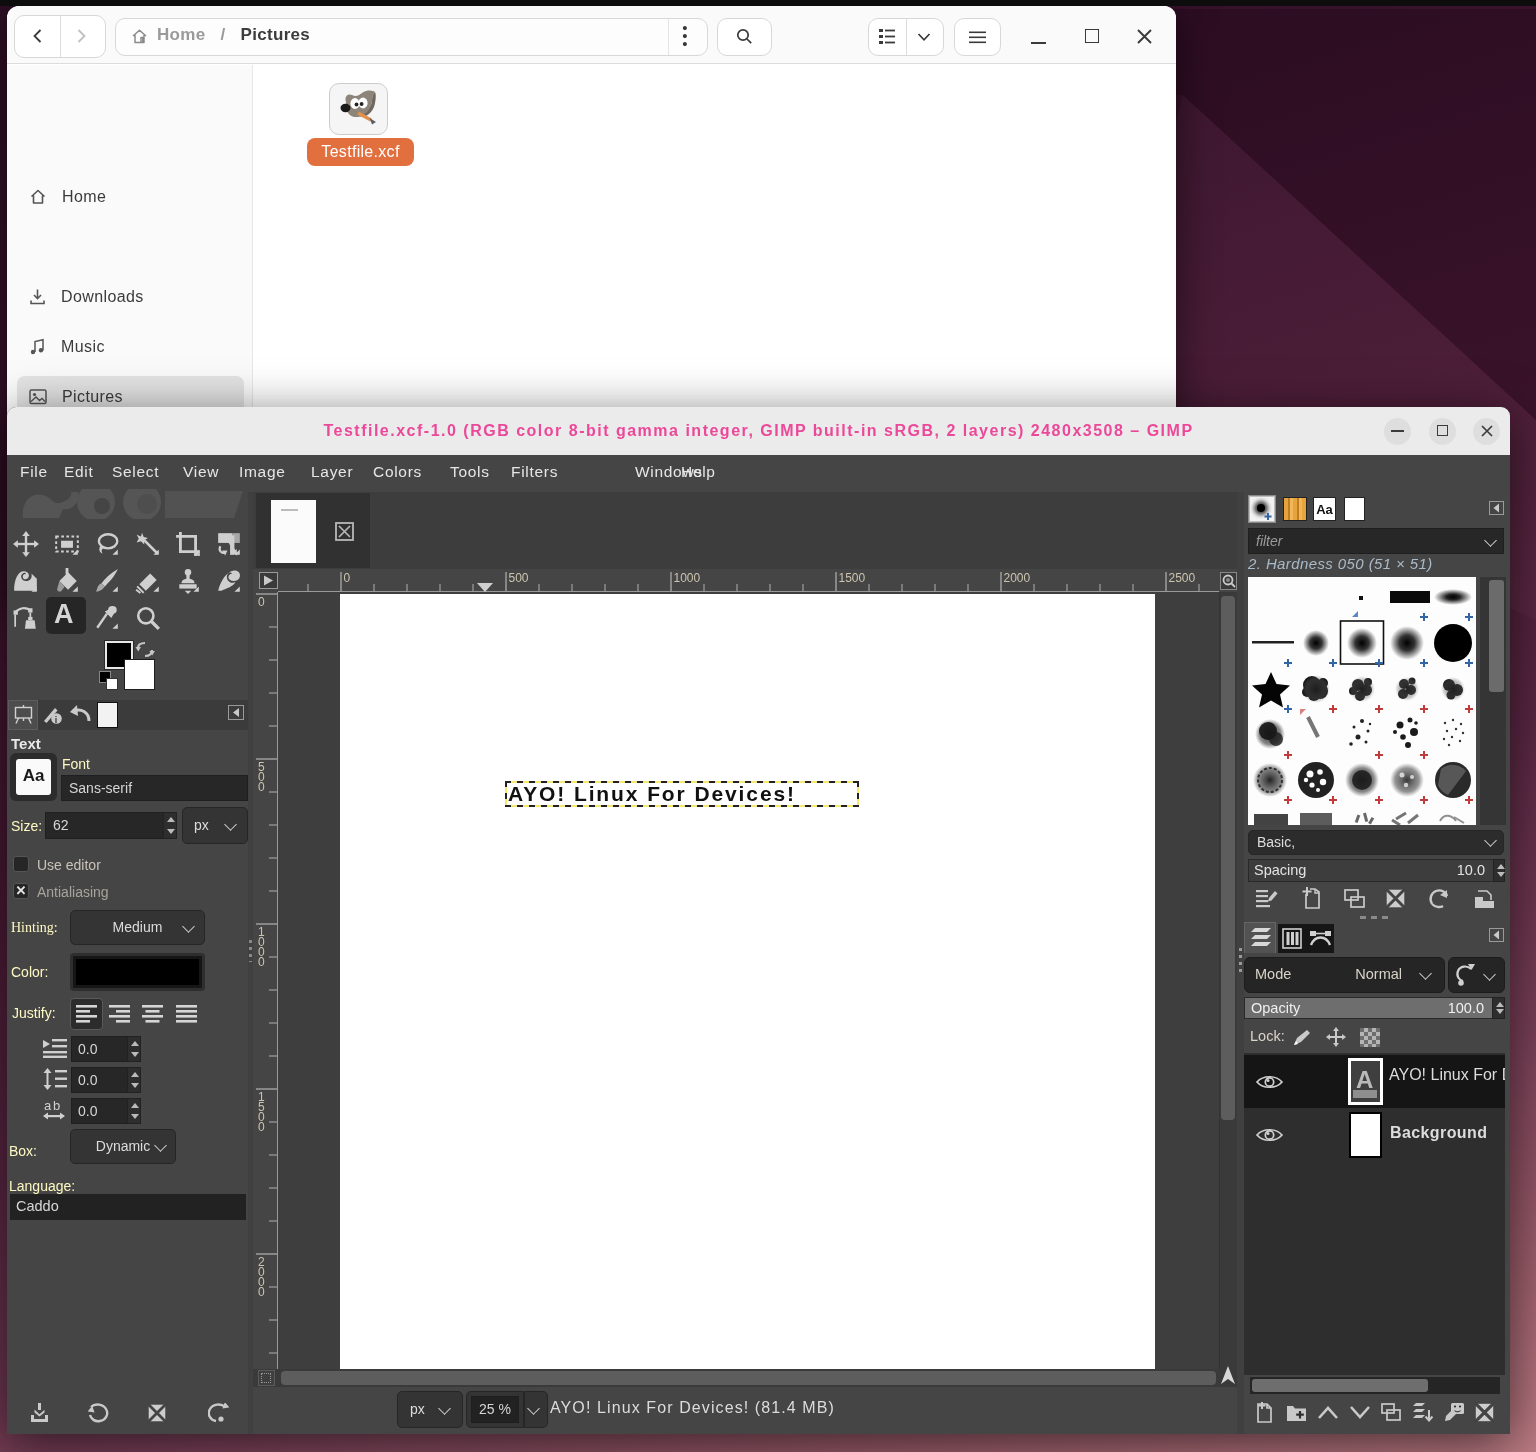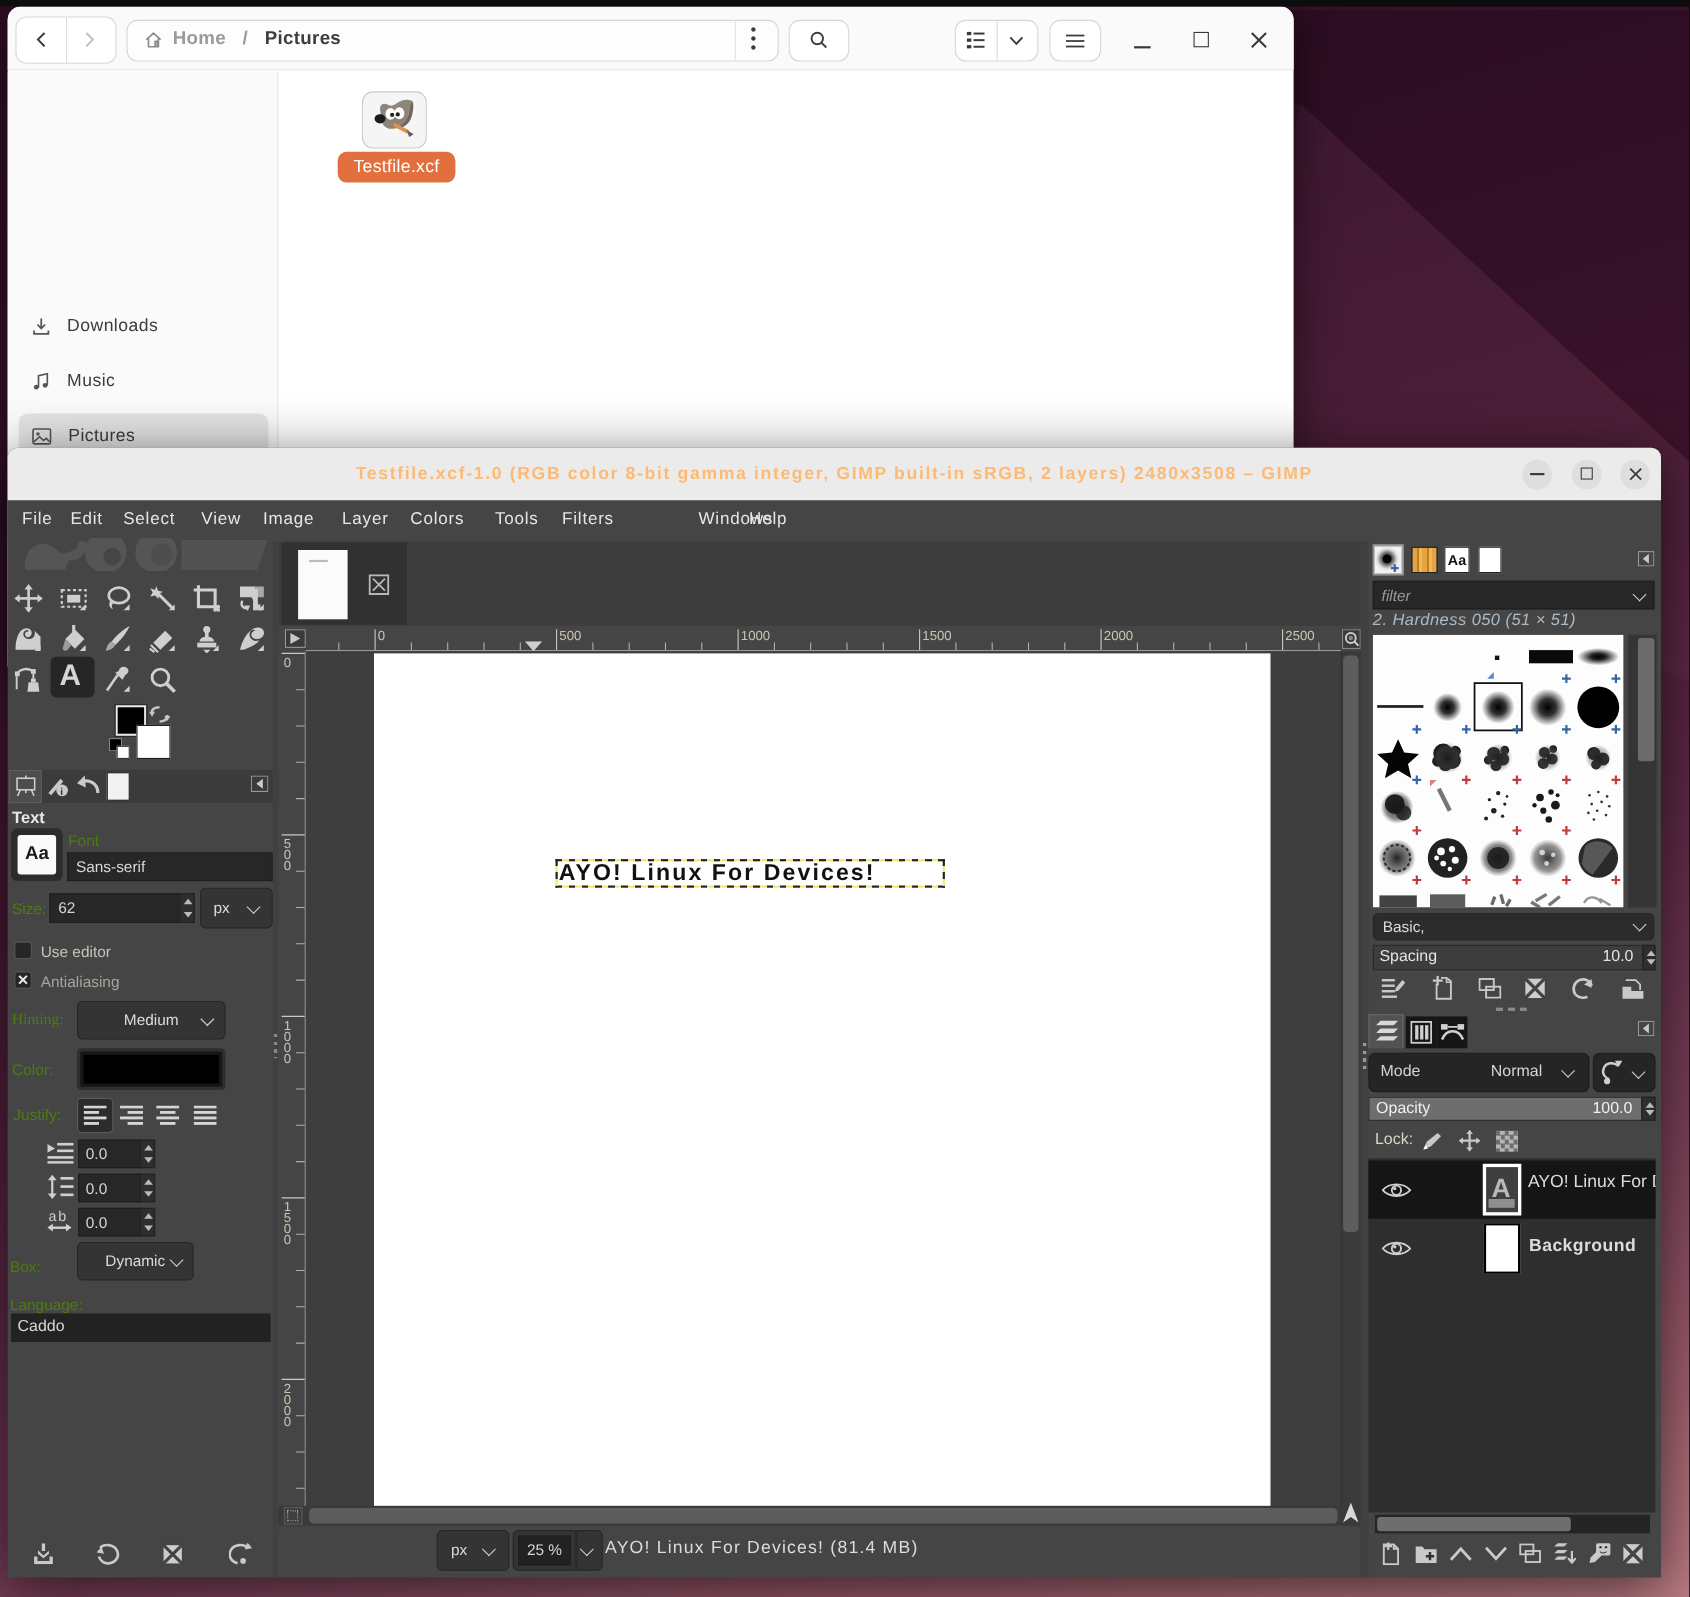--- a/index.html
+++ b/index.html
@@ -18,21 +18,21 @@
 .nrow{position:absolute;left:17px;width:227px;height:42px;display:flex;align-items:center;color:#3b3b3b;font-size:16px;letter-spacing:0.4px;border-radius:8px;}
 .nrow svg{margin-left:12px;margin-right:15px;flex:0 0 auto;}
 
 .gz{z-index:2;}
 #gimp{position:absolute;left:7px;top:407px;width:1503px;height:1027px;background:#454545;border-radius:9px 9px 0 0;box-shadow:0 10px 50px rgba(0,0,0,.6);}
 #gtitle{position:absolute;left:7px;top:407px;width:1503px;height:48px;background:#ebebeb;border-radius:9px 9px 0 0;}
 .gwb{position:absolute;top:418px;width:27px;height:27px;border-radius:50%;background:#dedede;color:#3c3c3c;text-align:center;}
 #gmenu{position:absolute;left:7px;top:455px;width:1503px;height:37px;background:#454545;color:#e6e6e6;}
 .mi{position:absolute;top:8px;font-size:15.5px;letter-spacing:0.7px;color:#e6e6e6;}
 .tool{position:absolute;width:26px;height:26px;}
-.panlab{position:absolute;color:#4d7c0f;font-size:14px;}
+.panlab{position:absolute;color:#fef9c3;font-size:14px;}
 .dkin{position:absolute;background:#272727;border:1px solid #1f1f1f;color:#d6d6d6;font-size:14px;}
 .ddown{position:absolute;background:#343434;border:1px solid #262626;border-radius:5px;color:#dcdcdc;font-size:14px;}
 .chev{position:absolute;width:9px;height:9px;border-right:1.6px solid #cfcfcf;border-bottom:1.6px solid #cfcfcf;transform:rotate(45deg);}
 .spin{position:absolute;width:14px;background:#2e2e2e;border:1px solid #222;}
 .spin:before{content:"";position:absolute;left:3px;top:4px;border-left:4px solid transparent;border-right:4px solid transparent;border-bottom:5px solid #bbb;}
 .spin:after{content:"";position:absolute;left:3px;bottom:4px;border-left:4px solid transparent;border-right:4px solid transparent;border-top:5px solid #bbb;}
 .cb{position:absolute;width:16px;height:16px;background:#262626;border:1px solid #555;border-radius:3px;color:#e8e8e8;font-size:13px;font-weight:bold;text-align:center;line-height:14px;}
 </style>
 </head>
 <body>
@@ -94,20 +94,23 @@
         <rect x="0" y="10.5" width="17" height="1.6"></rect>
       </g>
     </svg>
 
 <div class="nz" style="position:absolute;left:1031px;top:42px;width:15px;height:2px;background:#3a3a3a;"></div>
 <div class="nz" style="position:absolute;left:1085px;top:29px;width:14px;height:14px;border:1.8px solid #3a3a3a;"></div>
 <svg class="nz" style="position:absolute;left:1136px;top:28px;" width="17" height="17" viewBox="0 0 17 17">
       <path d="M2 2 L15 15 M15 2 L2 15" stroke="#3a3a3a" stroke-width="1.9"></path>
     </svg>
 
+<div class="nrow nz" style="top:176px;"><svg width="18" height="18" viewBox="0 0 18 18">
+        <path d="M2.5 8.5 L9 2.5 L15.5 8.5 M4.5 7.5 L4.5 15 L13.5 15 L13.5 7.5" stroke="#555" stroke-width="1.6" fill="none" stroke-linejoin="round"></path>
+      </svg>Home</div>
 <div class="nrow nz" style="top:276px;"><svg width="17" height="18" viewBox="0 0 17 18">
         <path d="M8.5 1.5 L8.5 10 M5 7 L8.5 10.7 L12 7" stroke="#555" stroke-width="1.6" fill="none"></path>
         <path d="M2 12.5 L2 15.5 L15 15.5 L15 12.5" stroke="#555" stroke-width="1.6" fill="none"></path>
       </svg>Downloads</div>
 <div class="nrow nz" style="top:326px;"><svg width="17" height="18" viewBox="0 0 17 18">
         <path d="M6 14 L6 3.5 L14 1.8 L14 12.3" stroke="#555" stroke-width="1.5" fill="none"></path>
         <circle cx="4" cy="14" r="2.2" fill="#555"></circle>
         <circle cx="12" cy="12.3" r="2.2" fill="#555"></circle>
       </svg>Music</div>
 <div class="nrow nz" style="top:376px;background:#e4e4e4;"><svg width="18" height="16" viewBox="0 0 18 16">
@@ -125,21 +128,21 @@
 <circle cx="18.5" cy="14.5" r="1.9" fill="#222"></circle>
       <circle cx="23.6" cy="14" r="1.9" fill="#222"></circle>
 <ellipse cx="7.5" cy="18" rx="5" ry="4.2" fill="#1a1a1a"></ellipse>
 <path d="M20 23 L33 30" stroke="#e2914a" stroke-width="3.4"></path>
 <path d="M31.5 28 L38 32 L34 34.5 Z" fill="#5a5f66"></path>
 </svg>
 <div class="nz" style="position:absolute;left:307px;top:138px;width:107px;height:28px;background:#e2703f;border-radius:8px;color:#fff;font-size:16px;letter-spacing:0.3px;text-align:center;line-height:27px;">Testfile.xcf</div>
 
 <div id="gimp" class="gz"></div>
 <div id="gtitle" class="gz"></div>
-<div class="gz" style="position:absolute;left:7px;top:407px;width:1503px;height:48px;display:flex;align-items:center;justify-content:center;font-size:16px;font-weight:bold;color:#fdba74;letter-spacing:1.5px;">Testfile.xcf-1.0 (RGB color 8-bit gamma integer, GIMP built-in sRGB, 2 layers) 2480x3508 – GIMP</div>
+<div class="gz" style="position:absolute;left:7px;top:407px;width:1503px;height:48px;display:flex;align-items:center;justify-content:center;font-size:16px;font-weight:bold;color:#ec4899;letter-spacing:1.5px;">Testfile.xcf-1.0 (RGB color 8-bit gamma integer, GIMP built-in sRGB, 2 layers) 2480x3508 – GIMP</div>
 <div class="gwb gz" style="left:1384px;"></div>
 <div class="gz" style="position:absolute;left:1391px;top:430px;width:13px;height:2px;background:#3c3c3c;"></div>
 <div class="gwb gz" style="left:1429px;"></div>
 <div class="gz" style="position:absolute;left:1437px;top:425px;width:11px;height:11px;border:1.6px solid #3c3c3c;"></div>
 <div class="gwb gz" style="left:1473px;"></div>
 <svg class="gz" style="position:absolute;left:1481px;top:425px;" width="12" height="12" viewBox="0 0 12 12">
       <path d="M1 1 L11 11 M11 1 L1 11" stroke="#3c3c3c" stroke-width="1.7"></path>
     </svg>
 <div id="gmenu" class="gz"></div>
 <div class="mi gz" style="position:absolute;left:20px;top:463px;">File</div>

